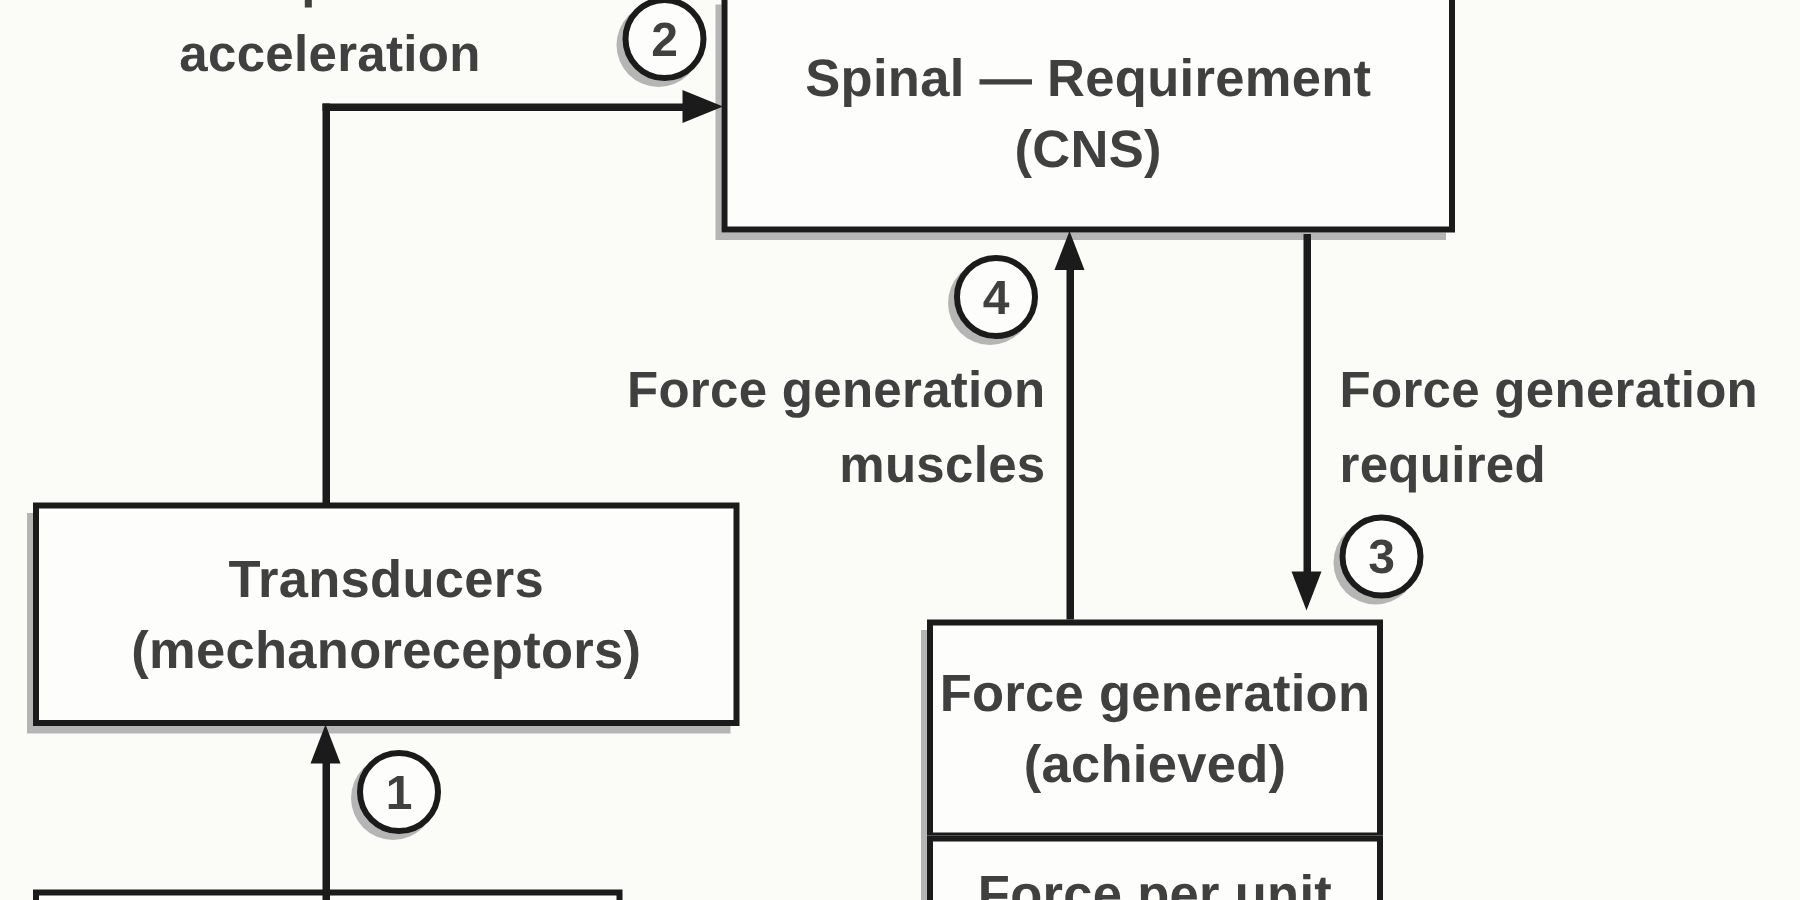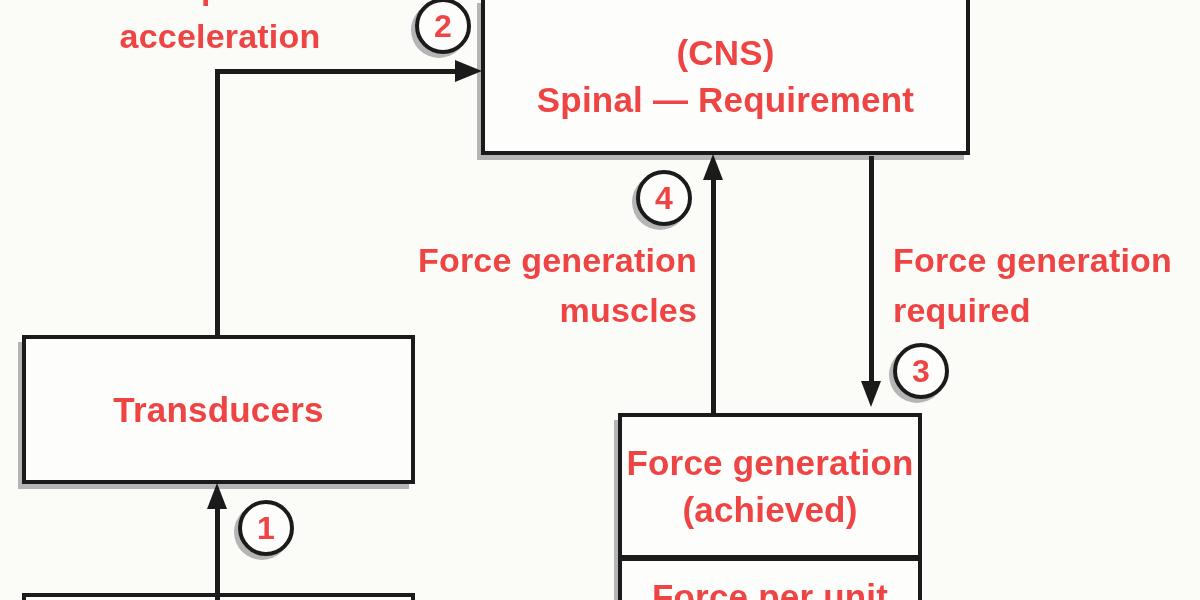--- a/index.html
+++ b/index.html
@@ -7,21 +7,21 @@
     padding: 0;
     background: #ffffff;
   }
   #figure {
     position: relative;
     width: 1200px;
     height: 600px;
     overflow: hidden;
     background: #fbfbf7;
     font-family: "Liberation Sans", sans-serif;
-    color: #ef4444;
+    color: #404040;
     -webkit-font-smoothing: antialiased;
   }
   .box {
     position: absolute;
     box-sizing: border-box;
     background: #fdfdfb;
     border: 4px solid #1b1b1b;
     box-shadow: -5px 6px 0 -1px #b5b5b5;
     display: flex;
     flex-direction: column;
@@ -92,26 +92,27 @@
 <body>
 
 <div id="figure">
 
   <div class="lbl lbl--center" style="left:95px; top:-37px; width:250px;">
     <div>Peripheral</div>
     <div>acceleration</div>
   </div>
 
   <div class="box" style="left:481px; top:-4px; width:489px; height:159px;">
+    <div>Spinal — Requirement</div>
     <div>(CNS)</div>
-    <div>Spinal — Requirement</div>
   </div>
 
-  <div class="box" style="left:22px; top:335px; width:393px; height:149px;">
+  <div class="box" style="left:22px; top:335px; width:471px; height:149px;">
     <div>Transducers</div>
+    <div>(mechanoreceptors)</div>
   </div>
 
   <div class="box" style="left:618px; top:413px; width:304px; height:146px;">
     <div>Force generation</div>
     <div>(achieved)</div>
   </div>
 
   <div class="box box--cut" style="left:618px; top:557px; width:304px; height:100px;">
     <div>Force per unit time</div>
   </div>

